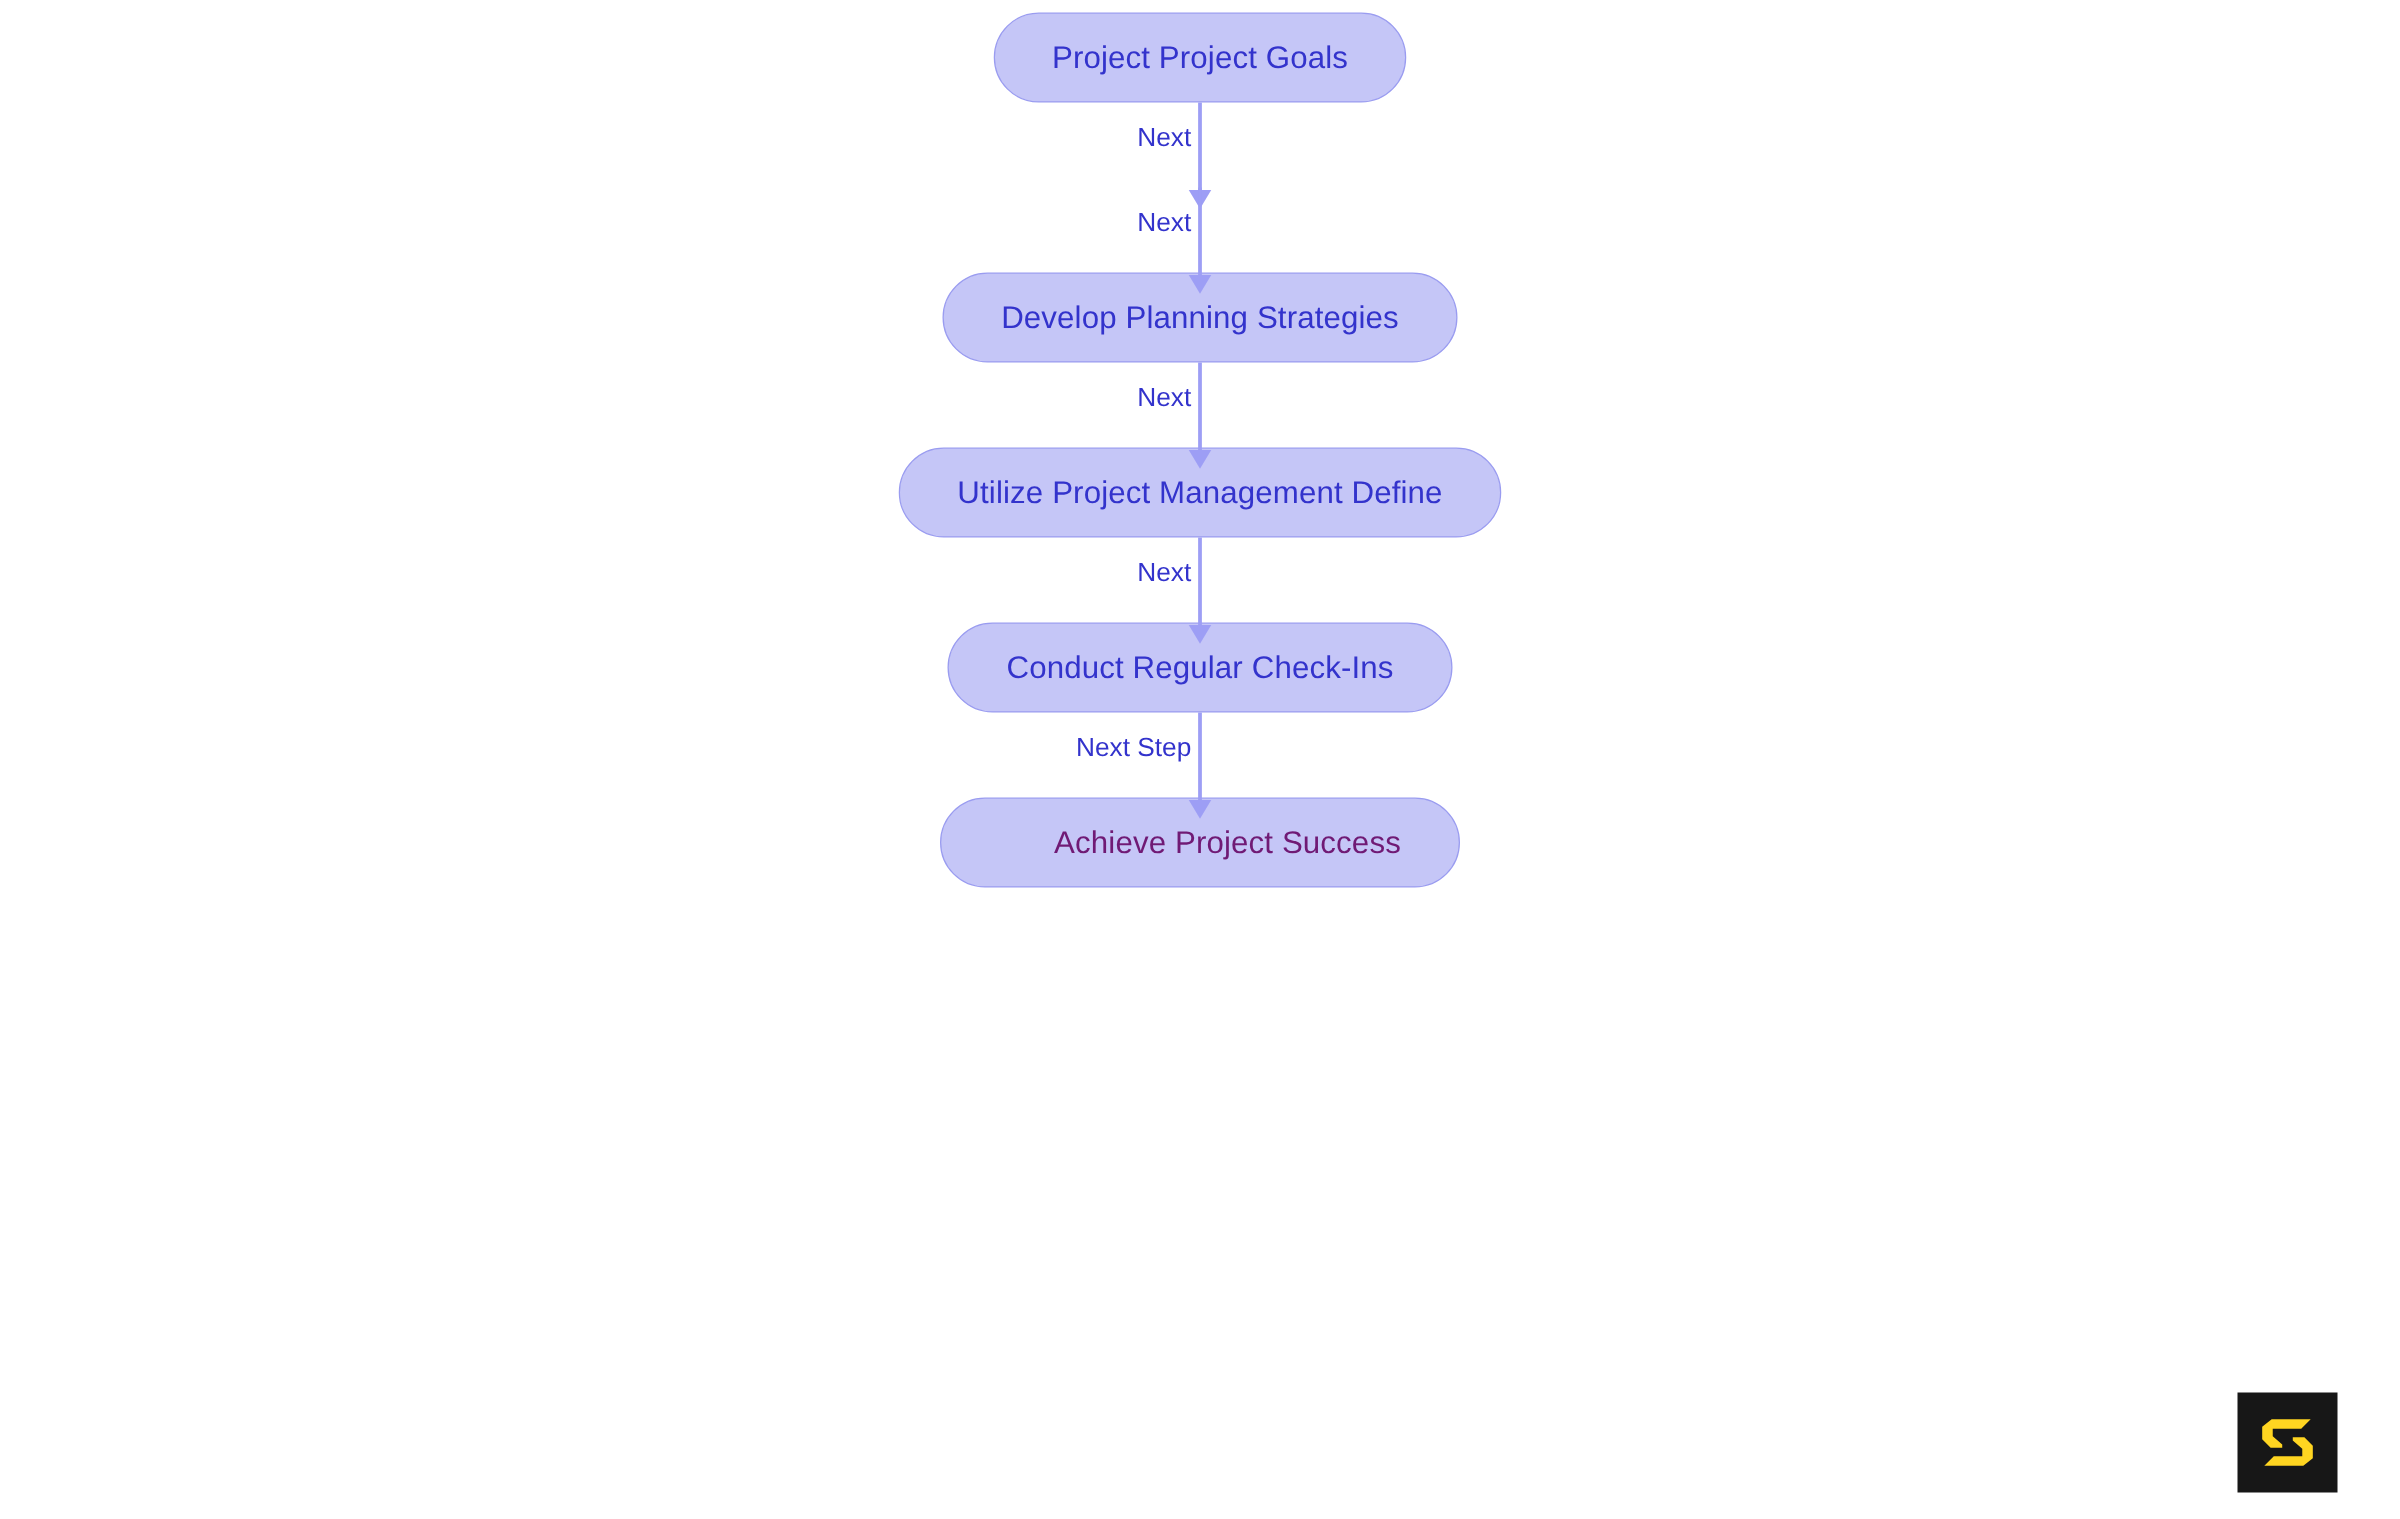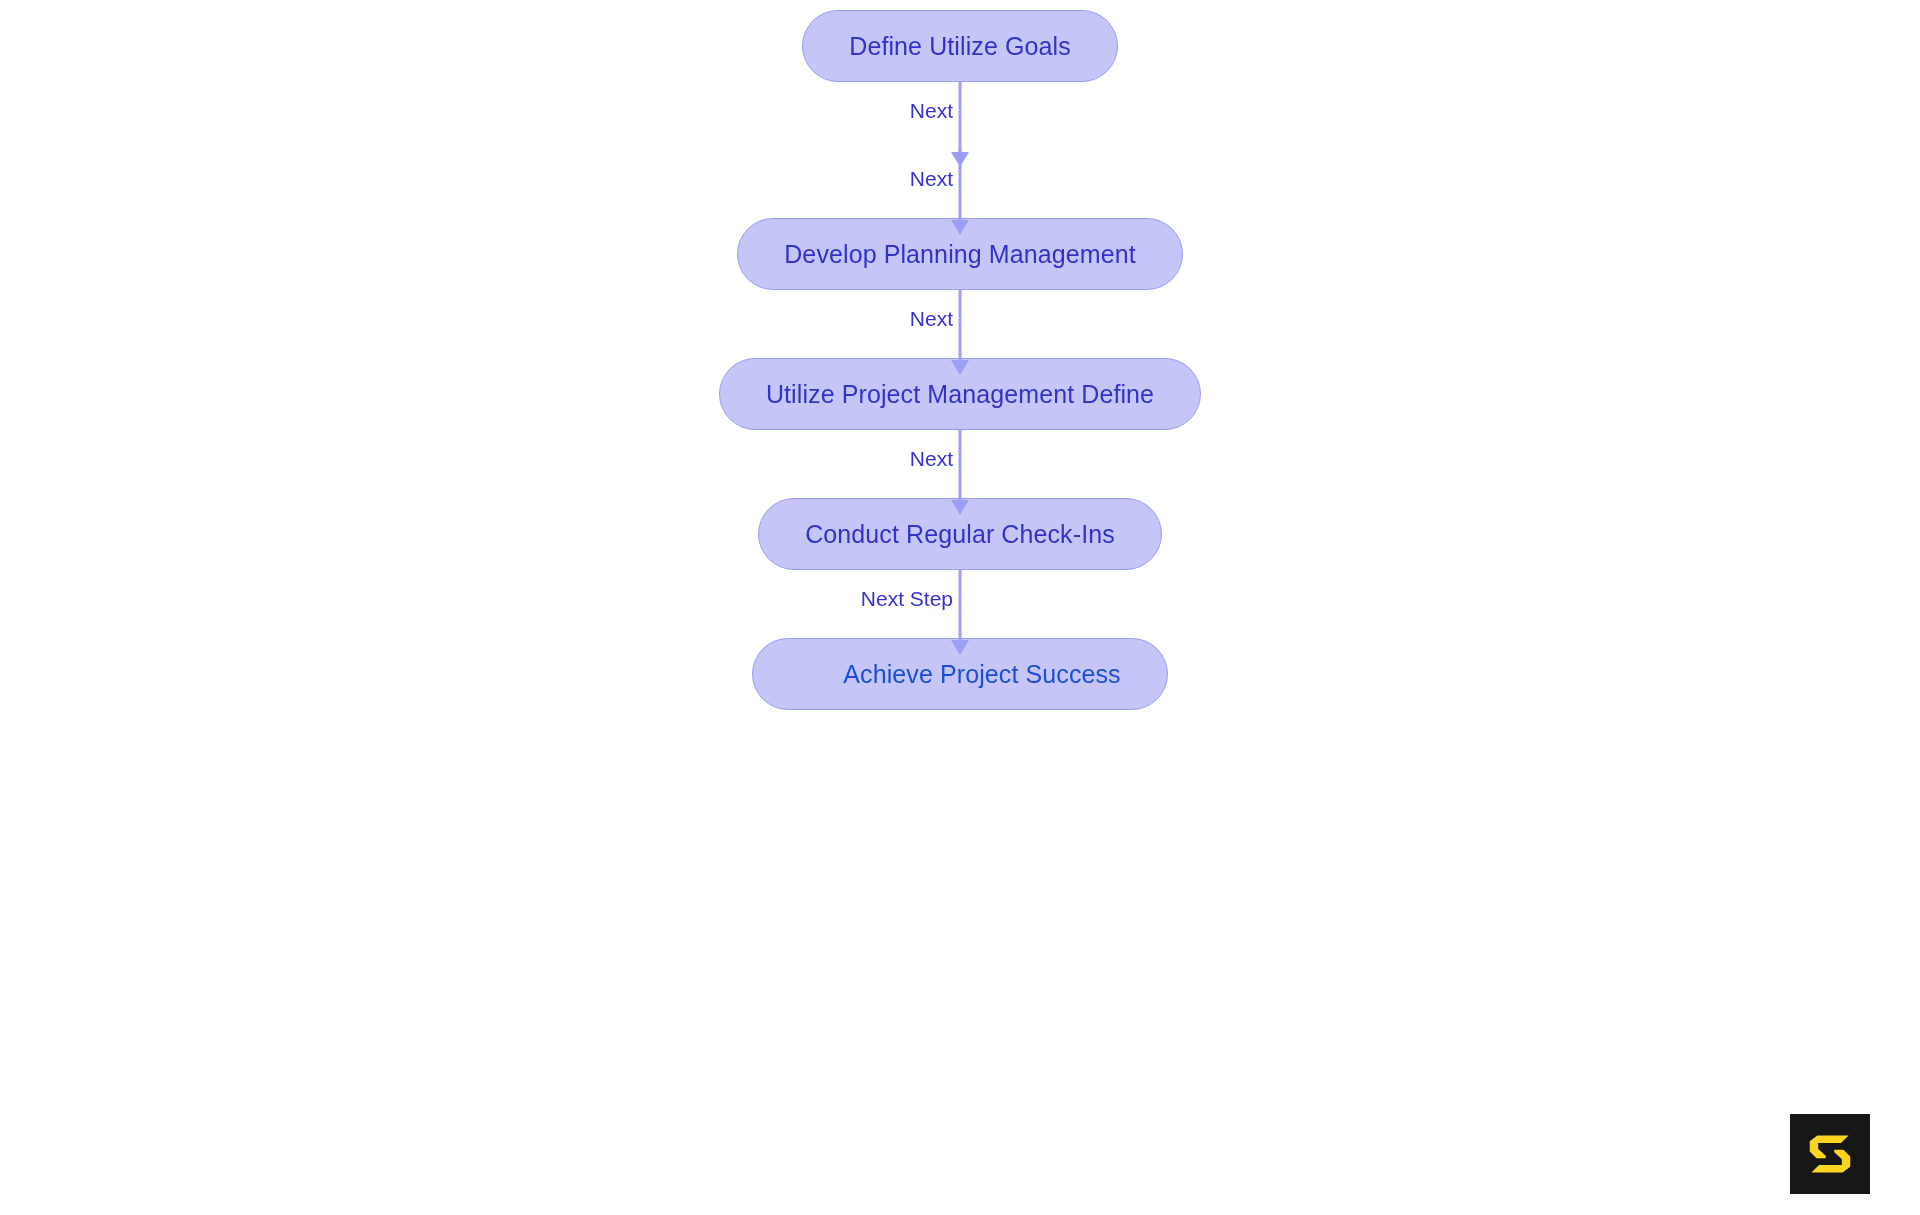--- a/index.html
+++ b/index.html
@@ -103,34 +103,34 @@
     justify-content: center;
   }
   #watermark svg { display: block; }
 </style>
 </head>
 <body style="background: rgb(255, 255, 255);">
 
 <div id="flow-canvas">
   <div class="flow-column" id="flow-column" style="top: 10px;">
       <div class="node" style="min-width: 220px; background: rgb(197, 198, 247); border-color: rgb(154, 156, 240);">
-        <span class="node-label" style="color: rgb(51, 51, 204);">Define Utilize Goals</span>
+        <span class="node-label" style="color: rgb(51, 51, 204);">Project Project Goals</span>
       </div>
       <div class="connector">
         <div class="connector-line" style="background: rgb(157, 158, 245);"></div>
         <div class="connector-arrowhead" style="border-top-color: rgb(157, 158, 245);"></div>
         <span class="connector-label" style="color: rgb(51, 51, 204);">Next</span>
       </div>
       <div class="connector">
         <div class="connector-line" style="background: rgb(157, 158, 245);"></div>
         <div class="connector-arrowhead" style="border-top-color: rgb(157, 158, 245);"></div>
         <span class="connector-label" style="color: rgb(51, 51, 204);">Next</span>
       </div>
       <div class="node" style="min-width: 283px; background: rgb(197, 198, 247); border-color: rgb(154, 156, 240);">
-        <span class="node-label" style="color: rgb(51, 51, 204);">Develop Planning Management</span>
+        <span class="node-label" style="color: rgb(51, 51, 204);">Develop Planning Strategies</span>
       </div>
       <div class="connector">
         <div class="connector-line" style="background: rgb(157, 158, 245);"></div>
         <div class="connector-arrowhead" style="border-top-color: rgb(157, 158, 245);"></div>
         <span class="connector-label" style="color: rgb(51, 51, 204);">Next</span>
       </div>
       <div class="node" style="min-width: 328px; background: rgb(197, 198, 247); border-color: rgb(154, 156, 240);">
         <span class="node-label" style="color: rgb(51, 51, 204);">Utilize Project Management Define</span>
       </div>
       <div class="connector">
@@ -140,21 +140,21 @@
       </div>
       <div class="node" style="min-width: 278px; background: rgb(197, 198, 247); border-color: rgb(154, 156, 240);">
         <span class="node-label" style="color: rgb(51, 51, 204);">Conduct Regular Check-Ins</span>
       </div>
       <div class="connector">
         <div class="connector-line" style="background: rgb(157, 158, 245);"></div>
         <div class="connector-arrowhead" style="border-top-color: rgb(157, 158, 245);"></div>
         <span class="connector-label" style="color: rgb(51, 51, 204);">Next Step</span>
       </div>
       <div class="node" style="min-width: 256px; background: rgb(197, 198, 247); border-color: rgb(154, 156, 240);">
-        <span class="node-label" style="color: #1d4ed8; margin-left: 44px;">Achieve Project Success</span>
+        <span class="node-label" style="color: #701a75; margin-left: 44px;">Achieve Project Success</span>
       </div>
     </div>
 
   <div id="watermark" style="background: rgb(23, 23, 23); left: 1790px; top: 1114px; width: 80px; height: 80px;">
     <svg width="54" height="54" viewBox="0 0 64 64" aria-hidden="true">
       <path id="s-mark-path" d="M54 10 L45 19 L18 19 L18 26 L27 34 L27 37 L16 37 L8 29 L8 17 L17 10 Z
                M10 54 L19 45 L46 45 L46 38 L37 30 L37 27 L48 27 L56 35 L56 47 L47 54 Z" fill="#ffd521"></path>
     </svg>
   </div>
 </div>

